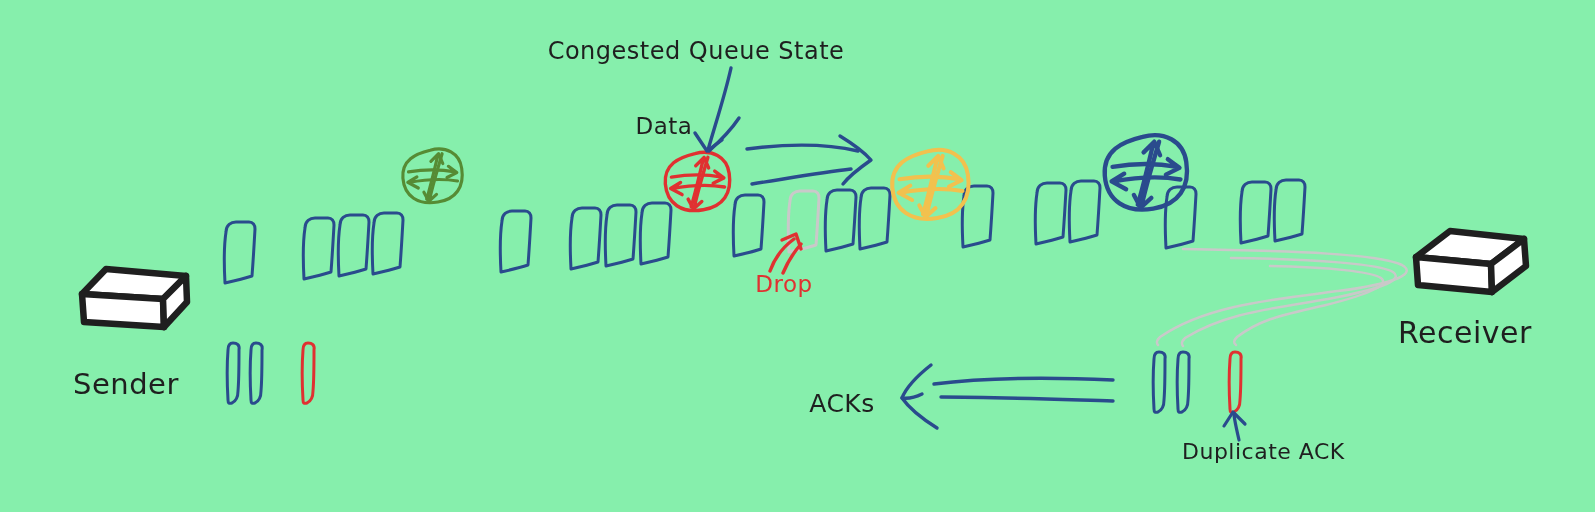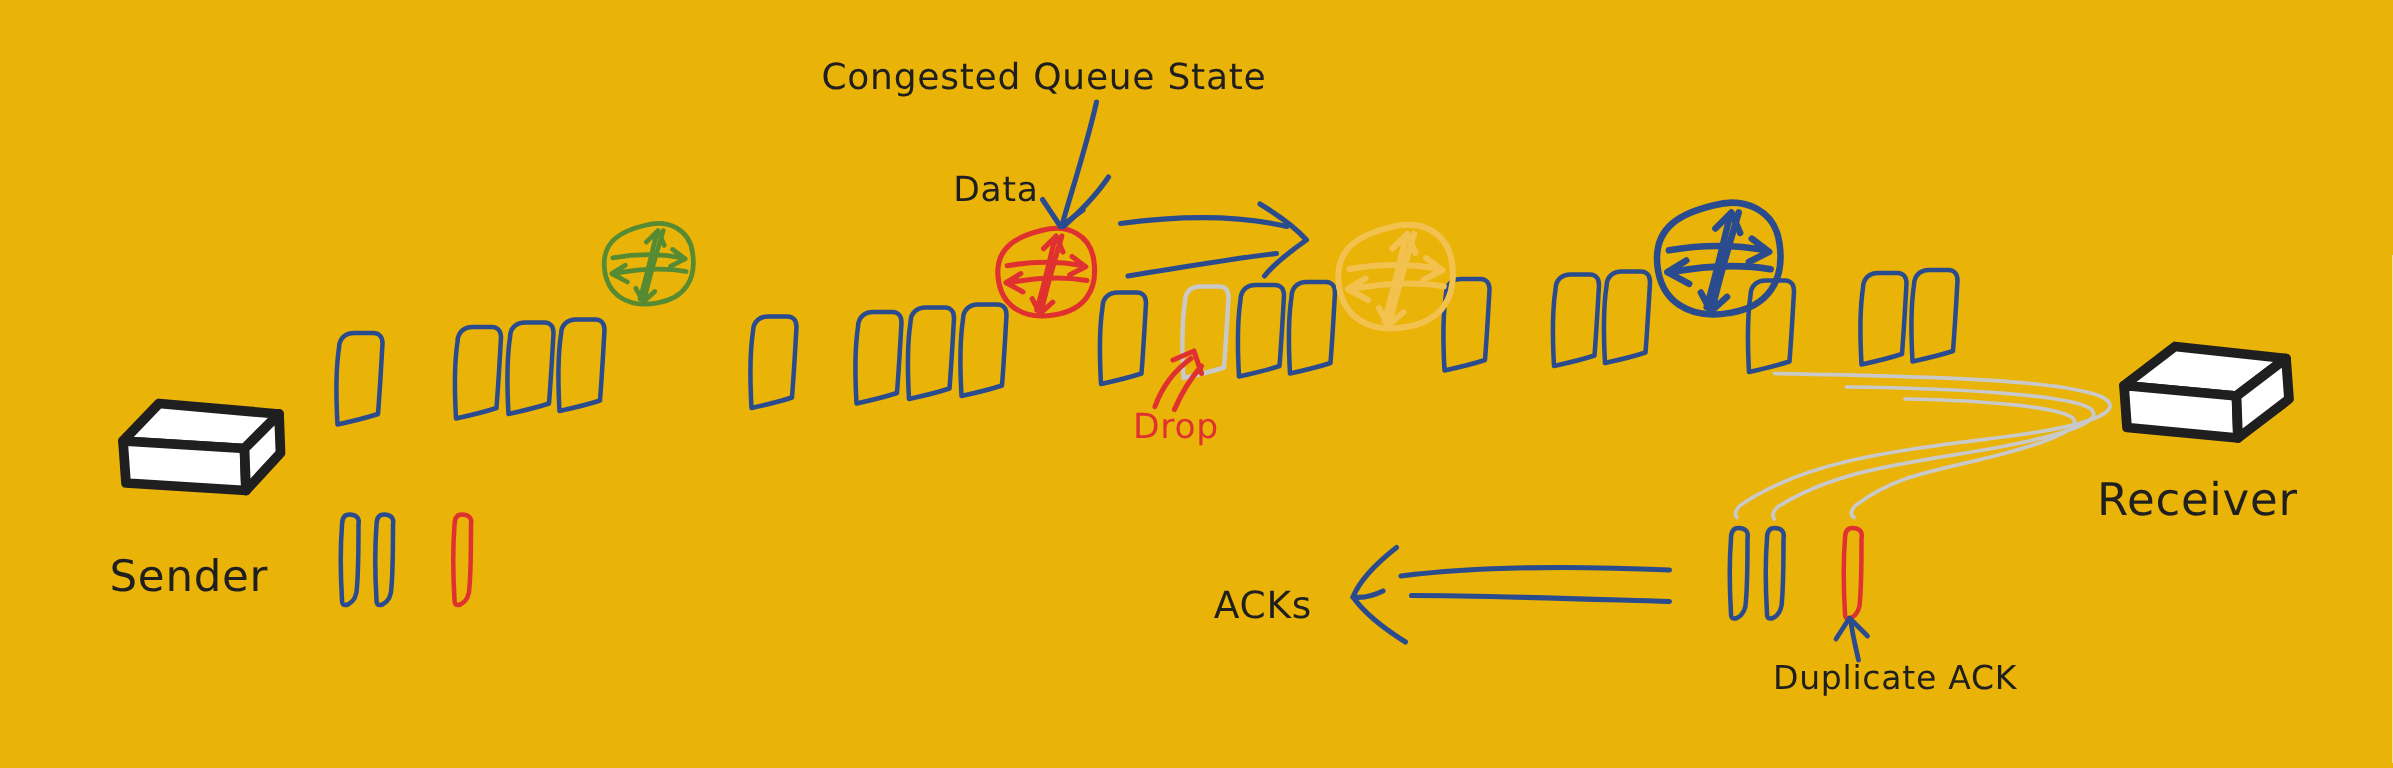--- a/index.html
+++ b/index.html
@@ -1,16 +1,16 @@
 <!DOCTYPE html>
 <html><head>
 <meta charset="utf-8">
 <style>
   html,body { margin:0; padding:0; background:#ffffff; }
-  .canvas { position:relative; width:1595px; height:512px; background:#eab308; overflow:hidden; }
+  .canvas { position:relative; width:1595px; height:512px; background:#86efac; overflow:hidden; }
   svg text {
     font-family:"DejaVu Sans", "Liberation Sans", sans-serif;
     letter-spacing:0.5px;
   }
   .hand { font-weight:400; }
 </style>
 </head>
 <body>
 
 <div class="canvas">

